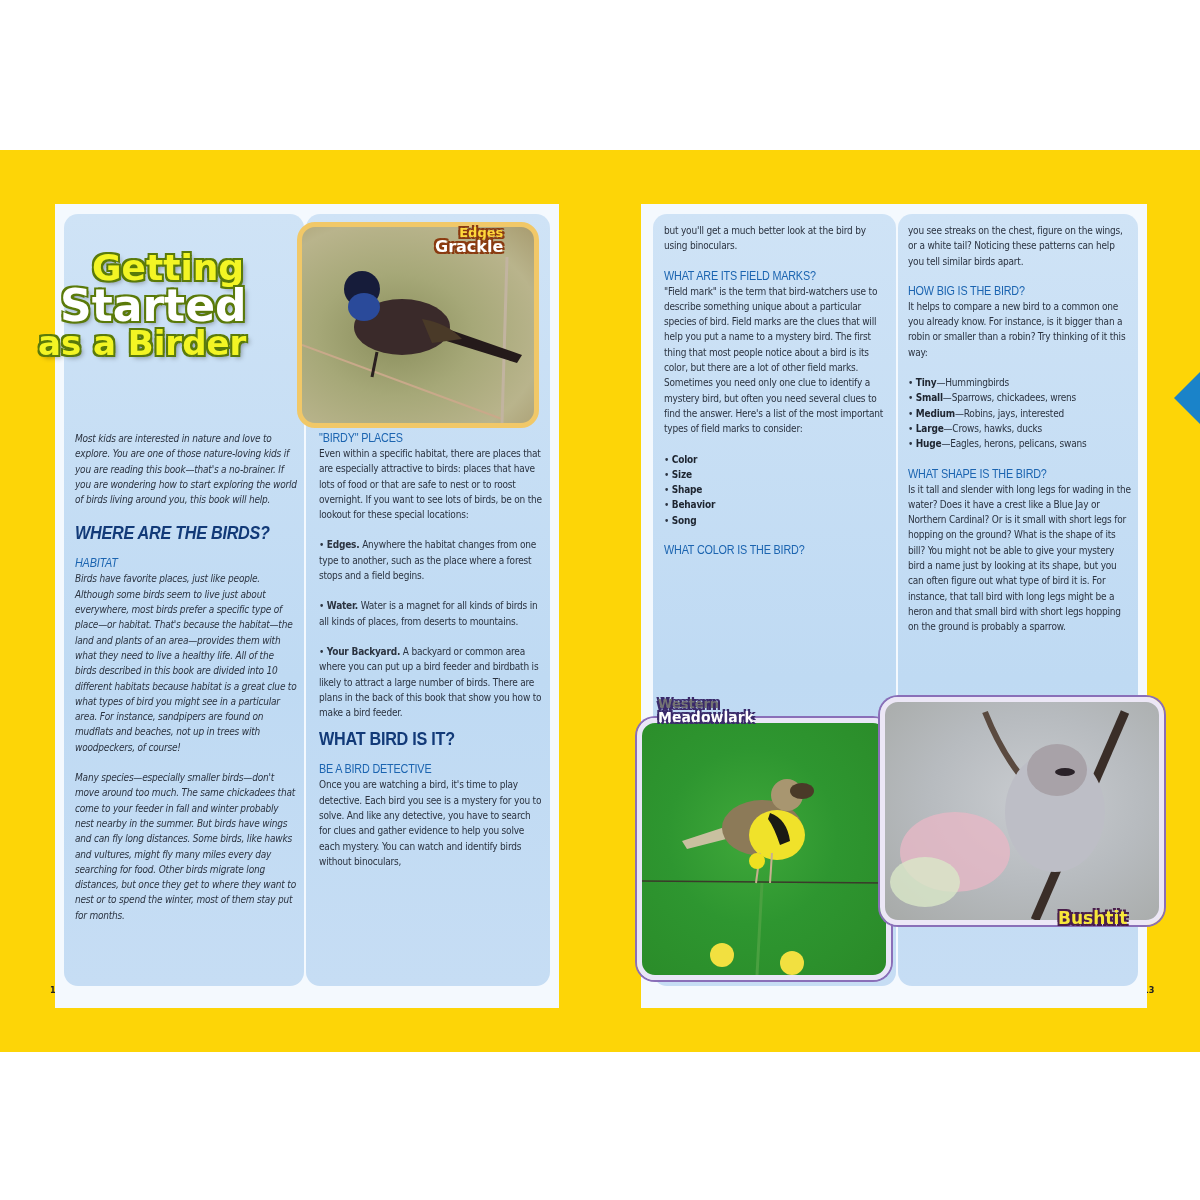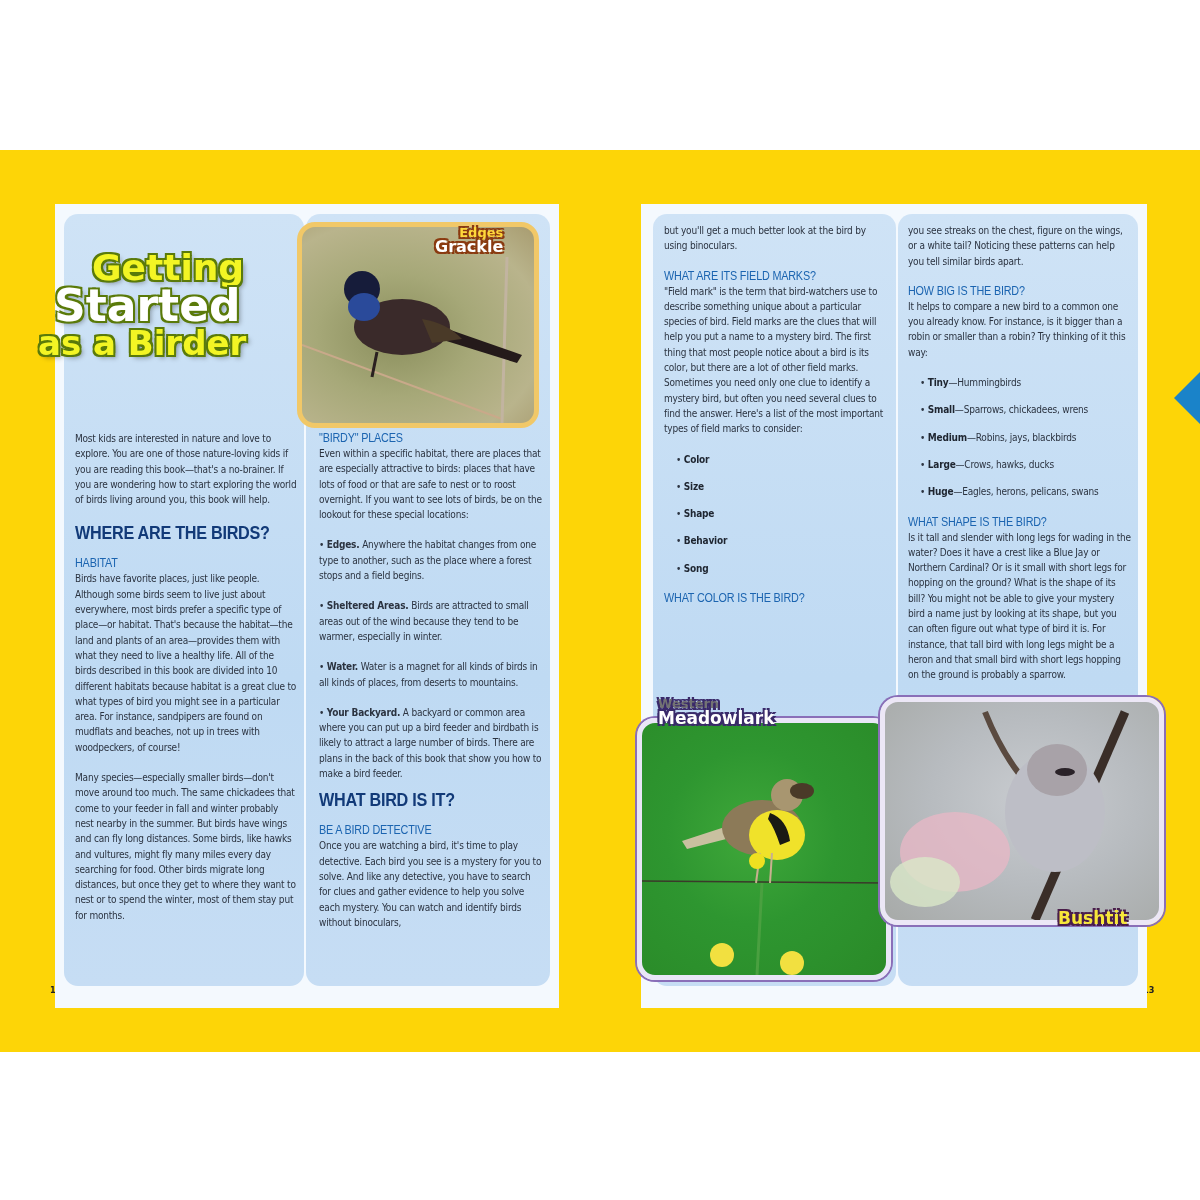--- a/index.html
+++ b/index.html
@@ -7,38 +7,38 @@
   .spread{position:absolute;left:0;top:150px;width:1200px;height:902px;background:#fdd507;}
   .page{position:absolute;top:54px;height:804px;background:#f4f9fe;}
   .page.left{left:55px;width:504px;}
   .page.right{left:641px;width:506px;}
   .panel{position:absolute;background:linear-gradient(180deg,#cfe3f6 0%,#bfdaf3 60%,#c6ddf4 100%);border-radius:14px;}
   .col{position:absolute;font-size:10px;line-height:15.3px;color:#2b3340;letter-spacing:-0.2px;}
   .col p{margin:0 0 15px 0;}
   .h1{font-family:"Liberation Sans",sans-serif;font-weight:bold;font-size:18px;color:#123a78;letter-spacing:-0.3px;margin:4px 0 12px 0;line-height:22px;transform:scaleX(0.9);transform-origin:left;}
   .h2{font-family:"Liberation Sans",sans-serif;font-size:12px;color:#1b64b0;margin:0;line-height:15px;transform:scaleX(0.9);transform-origin:left;text-transform:uppercase;}
   .bullets{margin:0 0 15px 0;padding:0;list-style:none;}
-  .bullets li{margin:12px;}
+  .bullets li{margin:0;}
   .bullets b{color:#1e2530;}
   .title{position:absolute;left:22px;top:40px;width:230px;font-family:"DejaVu Sans",sans-serif;font-weight:bold;line-height:1;}
   .title span{display:block;-webkit-text-stroke:0;text-shadow:0 0 0 #6d8a10,2px 2px 0 #5a7a0a,-2px -2px 0 #5a7a0a,2px -2px 0 #5a7a0a,-2px 2px 0 #5a7a0a,3px 3px 5px rgba(0,0,0,.35);}
   .t1{font-size:36px;color:#f3f524;margin-left:22px;padding-left:32px;}
-  .t2{font-size:44px;color:#ffffff;margin-left:16px;margin-top:-2px;}
+  .t2{font-size:44px;color:#ffffff;margin-left:22px;margin-top:-2px;}
   .t3{font-size:34px;color:#f3f524;margin-top:-2px;}
   .photo{position:absolute;border-radius:18px;overflow:hidden;}
   .grackle{left:297px;top:222px;width:232px;height:196px;border:5px solid #f1c868;background:radial-gradient(ellipse at 40% 55%,#8a8e5c 0%,#a6a878 40%,#b9b48c 75%,#a89c70 100%);}
   .meadow{left:637px;top:718px;width:244px;height:252px;border:5px solid #e9e6f7;box-shadow:0 0 0 2px #8a6fb8;background:radial-gradient(ellipse at 45% 45%,#3fa83a 0%,#2e9630 45%,#2a8a28 100%);}
   .bushtit{left:880px;top:697px;width:274px;height:218px;border:5px solid #ece7f6;box-shadow:0 0 0 2px #8a6fb8;background:radial-gradient(ellipse at 55% 45%,#c9ccd0 0%,#b7bbbf 50%,#a7aaa8 100%);}
   .label{position:absolute;font-family:"DejaVu Sans",sans-serif;font-weight:bold;line-height:1;text-shadow:2px 2px 0 #3a2a6a,-2px -2px 0 #3a2a6a,2px -2px 0 #3a2a6a,-2px 2px 0 #3a2a6a;}
   .lbl-grackle{left:435px;top:226px;text-align:right;}
   .lbl-grackle .a{font-size:13px;color:#ffd83a;text-shadow:2px 2px 0 #8a3a10,-2px -2px 0 #8a3a10,2px -2px 0 #8a3a10,-2px 2px 0 #8a3a10;display:block;}
   .lbl-grackle .b{font-size:16px;color:#ffffff;text-shadow:2px 2px 0 #8a3a10,-2px -2px 0 #8a3a10,2px -2px 0 #8a3a10,-2px 2px 0 #8a3a10;display:block;}
   .lbl-meadow{left:658px;top:697px;}
   .lbl-meadow .a{font-size:13px;color:#737373;display:block;margin-left:0;}
-  .lbl-meadow .b{font-size:17px;color:#ffffff;display:block;}
+  .lbl-meadow .b{font-size:14px;color:#ffffff;display:block;}
   .lbl-bushtit{left:1058px;top:910px;font-size:17px;color:#f7e73a;text-shadow:2px 2px 0 #4a1e4a,-2px -2px 0 #4a1e4a,2px -2px 0 #4a1e4a,-2px 2px 0 #4a1e4a;}
   .pgnum{position:absolute;font-size:9px;font-weight:bold;color:#222;}
   .tab{position:absolute;right:0;top:222px;width:0;height:0;border-top:26px solid transparent;border-bottom:26px solid transparent;border-right:26px solid #1a83c9;}
   
   .bird{position:absolute;}
 </style>
 </head>
 <body>
 
 <div class="spread">
@@ -50,21 +50,21 @@
 <div class="page left" style="top:204px;"></div>
 <div class="panel" style="left:64px;top:214px;width:240px;height:772px;"></div>
 <div class="panel" style="left:306px;top:214px;width:244px;height:772px;"></div>
 
 <div class="title" style="left:38px;top:250px;">
   <span class="t1">Getting</span>
   <span class="t2">Started</span>
   <span class="t3">as a Birder</span>
 </div>
 
-<div class="col" style="left:75px;top:431px;width:222px;">
+<div class="col" style="left:75px;top:431px;width:222px;font-style:italic;">
   <p>Most kids are interested in nature and love to explore. You are one of those nature-loving kids if you are reading this book—that's a no-brainer. If you are wondering how to start exploring the world of birds living around you, this book will help.</p>
   <div class="h1">WHERE ARE THE BIRDS?</div>
   <div class="h2">HABITAT</div>
   <p>Birds have favorite places, just like people. Although some birds seem to live just about everywhere, most birds prefer a specific type of place—or habitat. That's because the habitat—the land and plants of an area—provides them with what they need to live a healthy life. All of the birds described in this book are divided into 10 different habitats because habitat is a great clue to what types of bird you might see in a particular area. For instance, sandpipers are found on mudflats and beaches, not up in trees with woodpeckers, of course!</p>
   <p>Many species—especially smaller birds—don't move around too much. The same chickadees that come to your feeder in fall and winter probably nest nearby in the summer. But birds have wings and can fly long distances. Some birds, like hawks and vultures, might fly many miles every day searching for food. Other birds migrate long distances, but once they get to where they want to nest or to spend the winter, most of them stay put for months.</p>
 </div>
 
 <div class="photo grackle">
   <svg class="bird" width="232" height="196" viewBox="0 0 232 196">
     <line x1="0" y1="118" x2="200" y2="192" stroke="#c9a98a" stroke-width="2"></line>
@@ -79,21 +79,20 @@
 </div>
 <div class="label lbl-grackle">
   <span class="a">Edges</span>
   <span class="b">Grackle</span>
 </div>
 
 <div class="col" style="left:319px;top:431px;width:224px;">
   <div class="h2">"BIRDY" PLACES</div>
   <p>Even within a specific habitat, there are places that are especially attractive to birds: places that have lots of food or that are safe to nest or to roost overnight. If you want to see lots of birds, be on the lookout for these special locations:</p>
   <p>• <b>Edges.</b><span> Anywhere the habitat changes from one type to another, such as the place where a forest stops and a field begins.</span></p>
-  <p>• <b>Sheltered Areas.</b><span> Birds are attracted to small areas out of the wind because they tend to be warmer, especially in winter.</span></p>
   <p>• <b>Water.</b><span> Water is a magnet for all kinds of birds in all kinds of places, from deserts to mountains.</span></p>
   <p style="margin-bottom:8px;">• <b>Your Backyard.</b><span> A backyard or common area where you can put up a bird feeder and birdbath is likely to attract a large number of birds. There are plans in the back of this book that show you how to make a bird feeder.</span></p>
   <div class="h1">WHAT BIRD IS IT?</div>
   <div class="h2">BE A BIRD DETECTIVE</div>
   <p>Once you are watching a bird, it's time to play detective. Each bird you see is a mystery for you to solve. And like any detective, you have to search for clues and gather evidence to help you solve each mystery. You can watch and identify birds without binoculars,</p>
 </div>
 
 <div class="page right" style="top:204px;"></div>
 <div class="panel" style="left:653px;top:214px;width:243px;height:772px;"></div>
 <div class="panel" style="left:898px;top:214px;width:240px;height:772px;"></div>
@@ -112,21 +111,21 @@
   <div class="h2">WHAT COLOR IS THE BIRD?</div>
 </div>
 
 <div class="col" style="left:908px;top:223px;width:224px;">
   <p>you see streaks on the chest, figure on the wings, or a white tail? Noticing these patterns can help you tell similar birds apart.</p>
   <div class="h2">HOW BIG IS THE BIRD?</div>
   <p>It helps to compare a new bird to a common one you already know. For instance, is it bigger than a robin or smaller than a robin? Try thinking of it this way:</p>
   <ul class="bullets">
     <li>• <b>Tiny</b><span>—Hummingbirds</span></li>
     <li>• <b>Small</b><span>—Sparrows, chickadees, wrens</span></li>
-    <li>• <b>Medium</b><span>—Robins, jays, blackbirds</span></li>
+    <li>• <b>Medium</b><span>—Robins, jays, interested</span></li>
     <li>• <b>Large</b><span>—Crows, hawks, ducks</span></li>
     <li>• <b>Huge</b><span>—Eagles, herons, pelicans, swans</span></li>
   </ul>
   <div class="h2">WHAT SHAPE IS THE BIRD?</div>
   <p>Is it tall and slender with long legs for wading in the water? Does it have a crest like a Blue Jay or Northern Cardinal? Or is it small with short legs for hopping on the ground? What is the shape of its bill? You might not be able to give your mystery bird a name just by looking at its shape, but you can often figure out what type of bird it is. For instance, that tall bird with long legs might be a heron and that small bird with short legs hopping on the ground is probably a sparrow.</p>
 </div>
 
 <div class="photo meadow">
   <svg class="bird" width="244" height="252" viewBox="0 0 244 252">
     <line x1="0" y1="158" x2="244" y2="160" stroke="#3a3a2a" stroke-width="1.5"></line>

